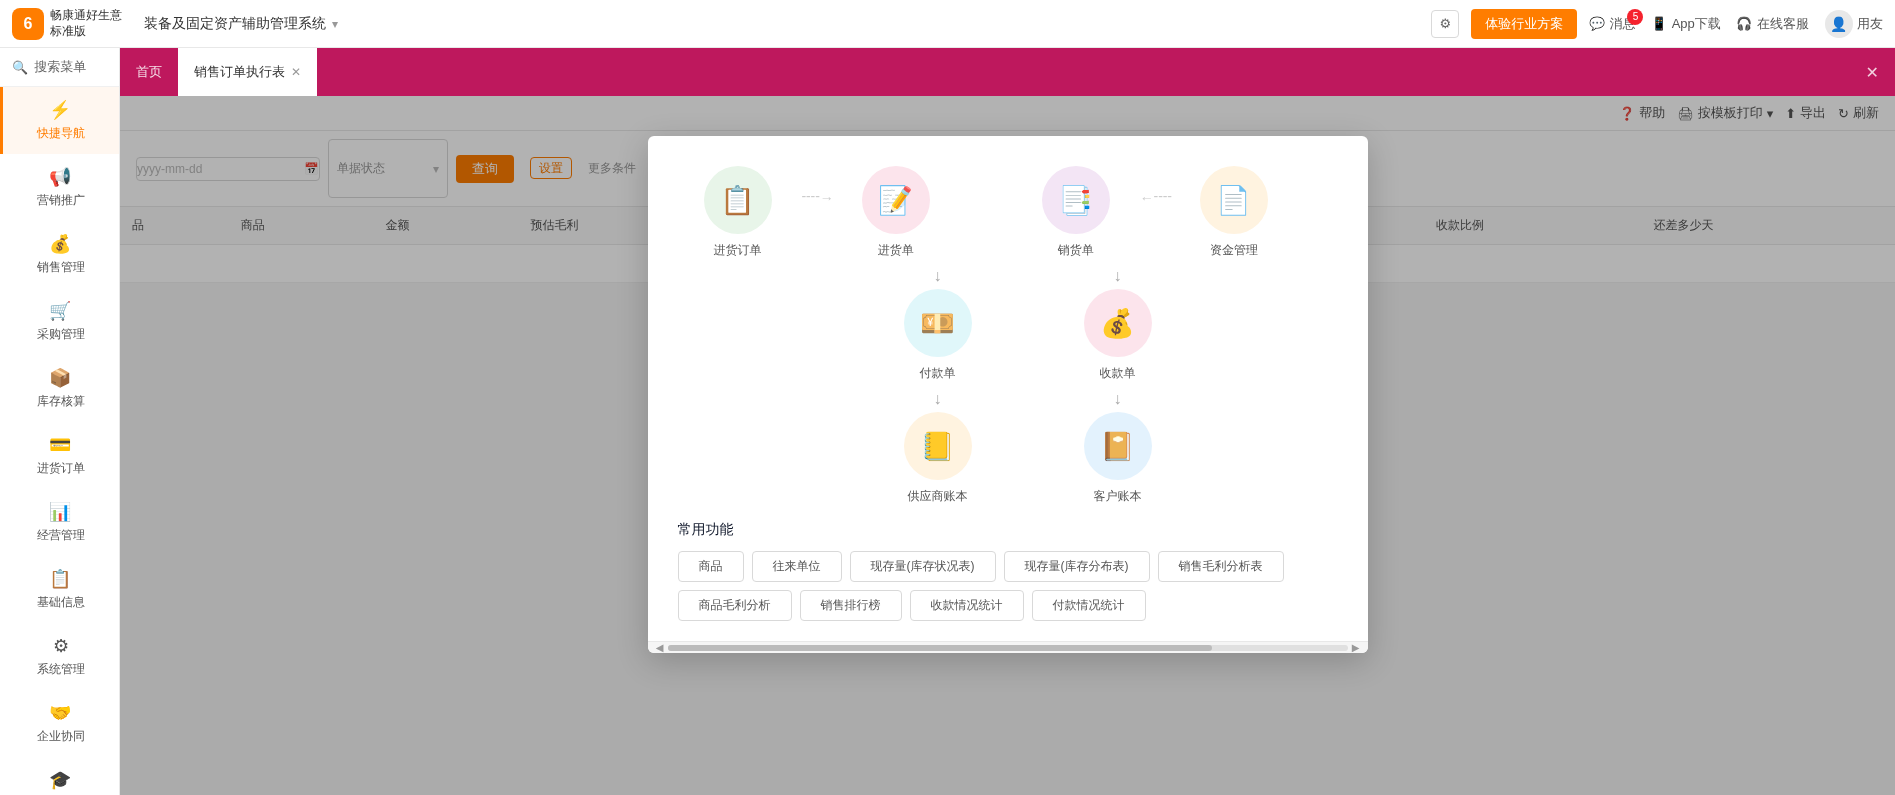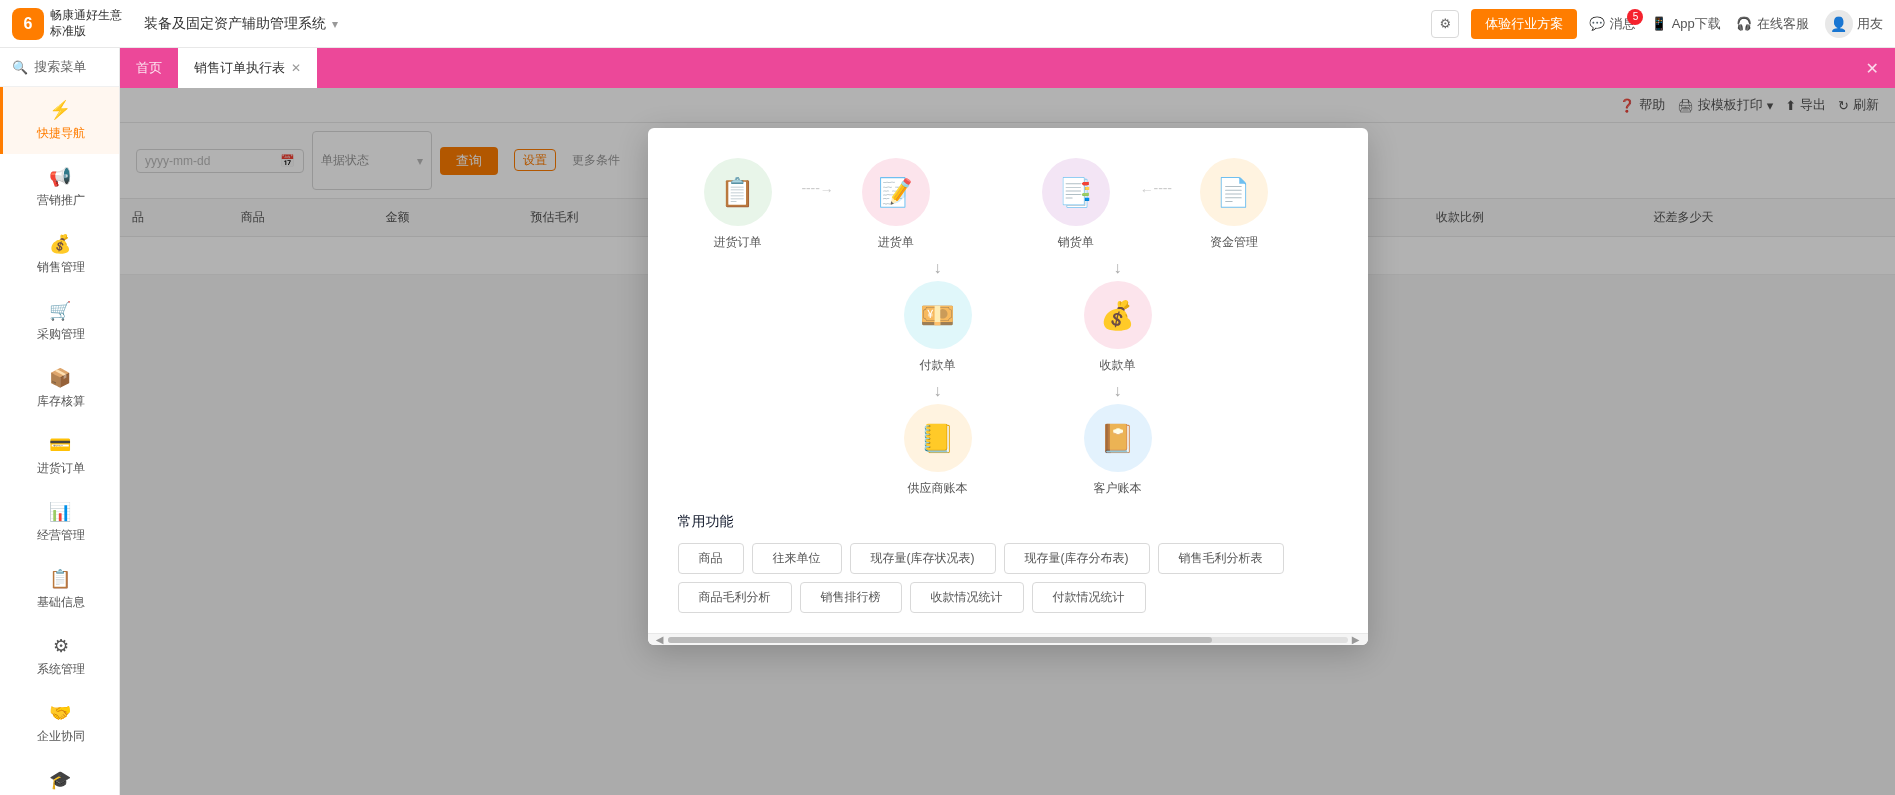--- a/index.html
+++ b/index.html
@@ -34,38 +34,38 @@
     .search-menu { display: flex; align-items: center; gap: 6px; padding: 10px 12px; border-bottom: 1px solid #f0f0f0; cursor: pointer; color: #666; font-size: 13px; }
     .sidebar-nav { flex: 1; overflow-y: auto; }
     .sidebar-item { display: flex; flex-direction: column; align-items: center; padding: 12px 8px; cursor: pointer; color: #555; font-size: 12px; gap: 4px; border-left: 3px solid transparent; }
     .sidebar-item.active { background: #fff7f0; color: #ff7d00; border-left: 3px solid #ff7d00; }
     .sidebar-item-icon { font-size: 18px; }
 
     
     .content-area { flex: 1; display: flex; flex-direction: column; overflow: hidden; position: relative; }
 
     
-    .tab-bar { display: flex; align-items: center; background: #ec4899; height: 40px; flex-shrink: 0; }
+    .tab-bar { display: flex; align-items: center; background: #be185d; height: 48px; flex-shrink: 0; }
     .tab-item { display: flex; align-items: center; padding: 0 16px; height: 100%; cursor: pointer; color: rgba(255,255,255,0.85); font-size: 13px; gap: 6px; }
     .tab-item.home { font-weight: 500; }
     .tab-item.active { background: #fff; color: #333; }
     .tab-close { color: #999; font-size: 12px; cursor: pointer; }
     .tab-close-main { margin-left: auto; color: rgba(255,255,255,0.8); padding: 0 16px; cursor: pointer; font-size: 16px; }
 
     
     .page-content { flex: 1; overflow: auto; background: #f5f5f5; padding: 0; position: relative; }
 
     
     .page-toolbar { display: flex; align-items: center; justify-content: flex-end; gap: 12px; padding: 8px 16px; background: #fff; border-bottom: 1px solid #e8e8e8; }
     .toolbar-btn { display: flex; align-items: center; gap: 4px; color: #555; font-size: 13px; cursor: pointer; }
     .toolbar-btn-primary { background: #ff7d00; color: #fff; border: none; border-radius: 4px; padding: 5px 16px; font-size: 13px; cursor: pointer; }
 
     
     .filter-bar { display: flex; align-items: center; gap: 8px; padding: 8px 16px; background: #fff; border-bottom: 1px solid #e8e8e8; }
-    .filter-input { border: 1px solid #d9d9d9; border-radius: 4px; padding: 4px 8px; font-size: 12px; color: #999; width: 168px; display: flex; align-items: center; gap: 4px; }
+    .filter-input { border: 1px solid #d9d9d9; border-radius: 4px; padding: 4px 0; font-size: 12px; color: #999; width: 184px; display: flex; align-items: center; gap: 4px; }
     .filter-select { border: 1px solid #d9d9d9; border-radius: 4px; padding: 20px 8px; font-size: 12px; color: #999; min-width: 120px; display: flex; align-items: center; gap: 4px; }
     .more-conditions { color: #999; font-size: 12px; cursor: pointer; padding: 4px 8px; }
     .setting-btn { color: #ff7d00; font-size: 12px; cursor: pointer; border: 1px solid #ff7d00; border-radius: 4px; padding: 3px 8px; margin-top: 10px; }
 
     
     .table-container { background: #fff; overflow: auto; }
     .data-table { width: 100%; border-collapse: collapse; }
     .data-table th { background: #fafafa; border-bottom: 1px solid #e8e8e8; padding: 10px 12px; text-align: left; font-weight: 500; color: #555; font-size: 12px; white-space: nowrap; }
     .data-table td { border-bottom: 1px solid #f0f0f0; padding: 10px 12px; color: #555; font-size: 12px; }
     .empty-tip { text-align: center; color: #999; padding: 40px; font-size: 13px; }

